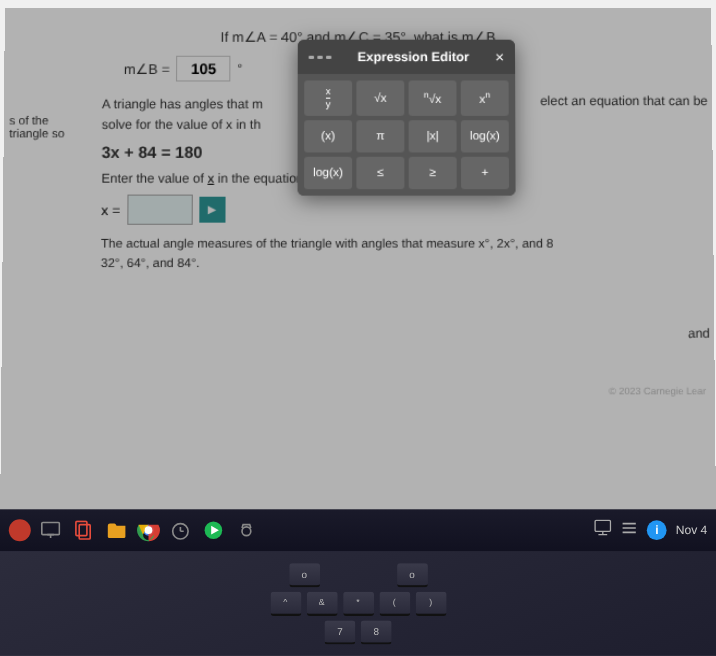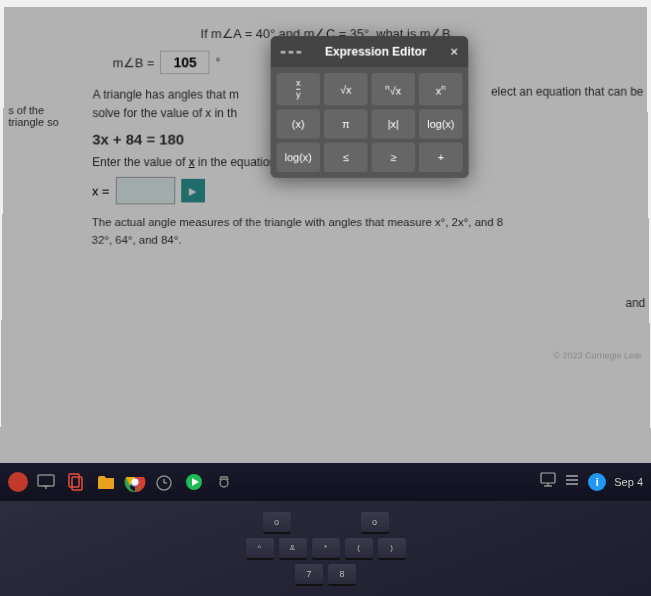--- a/index.html
+++ b/index.html
@@ -536,21 +536,21 @@
         </svg>
       </div>
       <div>
         <svg width="16" height="16" viewBox="0 0 16 16">
           <line x1="2" y1="4" x2="14" y2="4" stroke="#aaa" stroke-width="1.5"></line>
           <line x1="2" y1="8" x2="14" y2="8" stroke="#aaa" stroke-width="1.5"></line>
           <line x1="2" y1="12" x2="14" y2="12" stroke="#aaa" stroke-width="1.5"></line>
         </svg>
       </div>
       <div style="width:18px; height:18px; border-radius:50%; background:#2196F3; display:flex; align-items:center; justify-content:center; color:white; font-size:11px; font-weight:bold;">i</div>
-      <span class="taskbar-date">Sep 4</span>
+      <span class="taskbar-date">Nov 4</span>
     </div>
   </div>
 
   <div class="keyboard-area">
     <div class="key-row">
       <div class="key">o</div>
       <div style="width:60px;"></div>
       <div class="key">o</div>
     </div>
     <div class="key-row">

